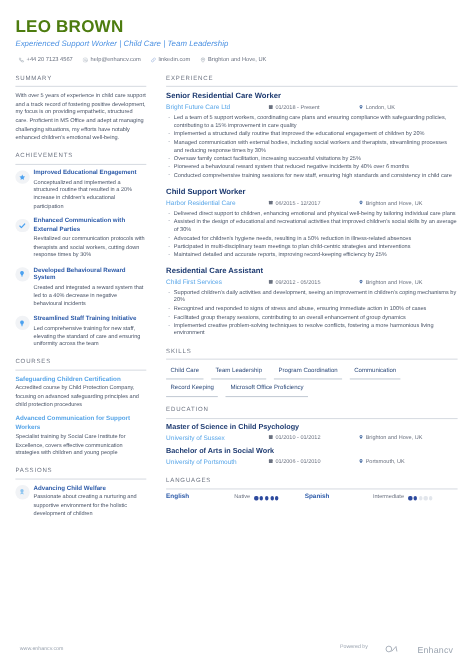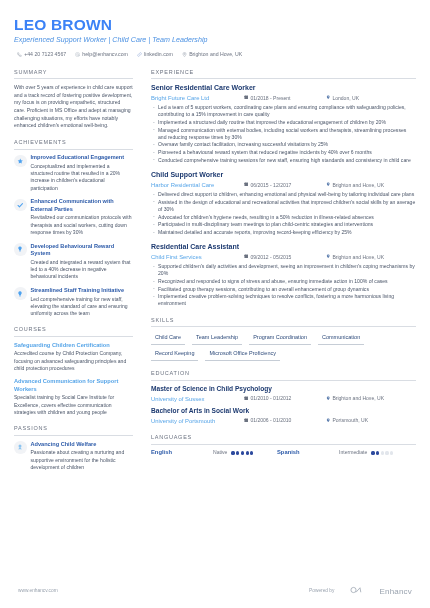--- a/index.html
+++ b/index.html
@@ -11,21 +11,21 @@
     font-size:5.1px;
     line-height:1.38;
     position:relative;
     overflow:hidden;
   }
   .page { width:430px; height:608px; position:relative; padding:0 14px; }
 
   
   .header { padding-top:17px; }
   .name {
-    font-size:15.5px; font-weight:bold; color:#3b82f6;
+    font-size:15.5px; font-weight:bold; color:#4d7c0f;
     letter-spacing:.2px; line-height:1.05;
   }
   .headline {
     font-size:7.1px; color:#4a90e2; margin-top:2.5px;
     letter-spacing:.05px;
     font-style:italic;
   }
   .contacts {
     display:flex; align-items:center; gap:9px;
     margin-top:5px; padding-left:3px;
@@ -141,21 +141,21 @@
   .dot { width:3.2px; height:3.2px; border-radius:50%; background:#e2e6ec; }
   .dot.on { background:#2d4a9e; }
 
   
   .footer {
     position:absolute; left:0; right:0; bottom:11px;
     padding:0 18px; display:flex; align-items:center;
     justify-content:space-between;
   }
   .footer-url { font-size:4.8px; color:#9aa3af; }
-  .footer-right { display:flex; align-items:center; gap:16px; }
+  .footer-right { display:flex; gap:16px; }
   .powered { font-size:4.8px; color:#9aa3af; }
   .brand { font-size:8px; color:#9aa3af; letter-spacing:.2px; }
 </style>
 </head>
 <body>
 
 <div class="page">
 
   <div class="header">
     <div class="name">LEO BROWN</div>

